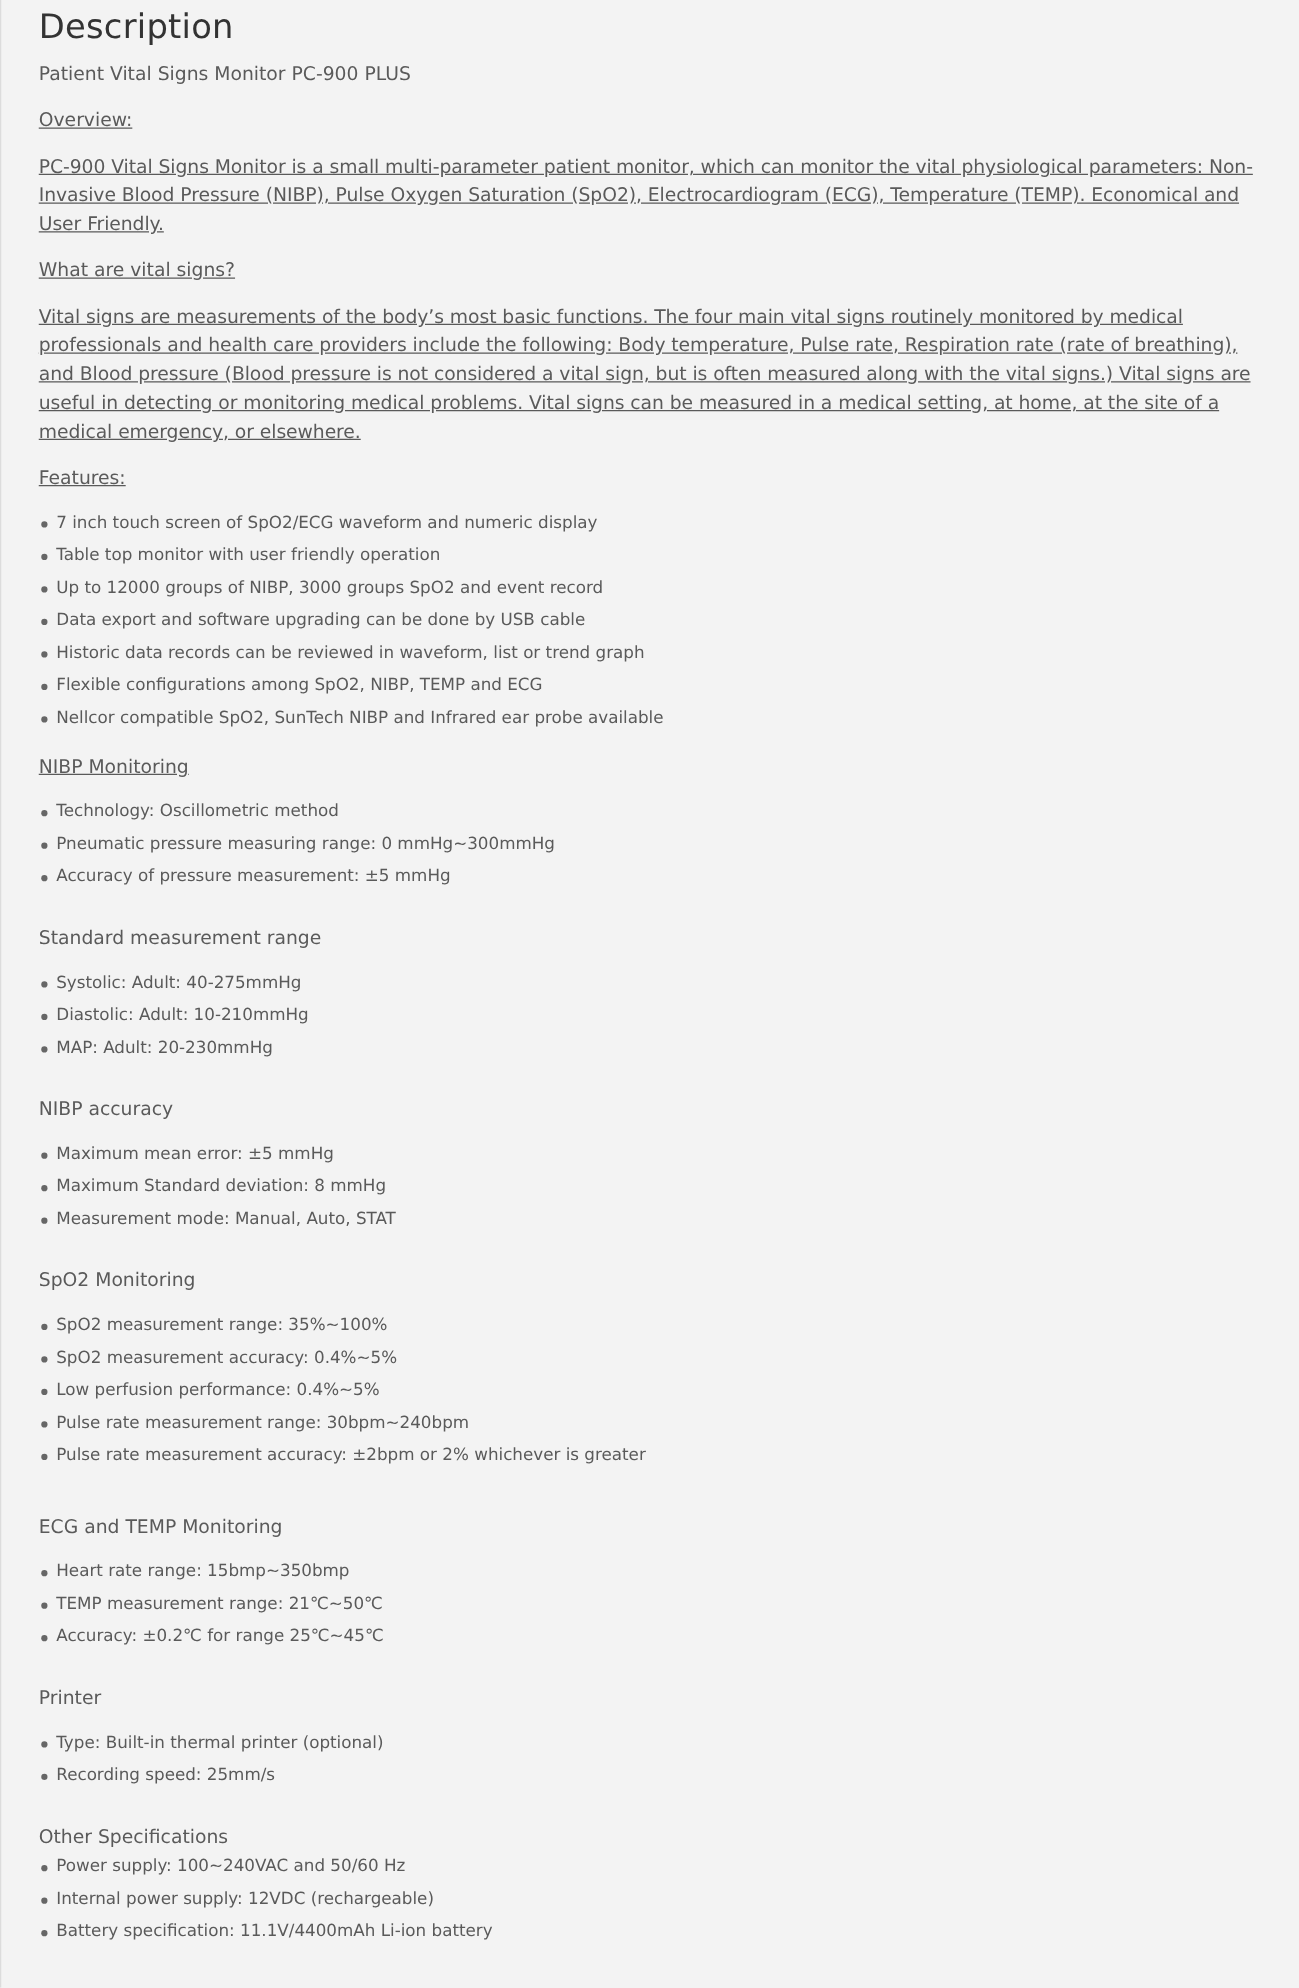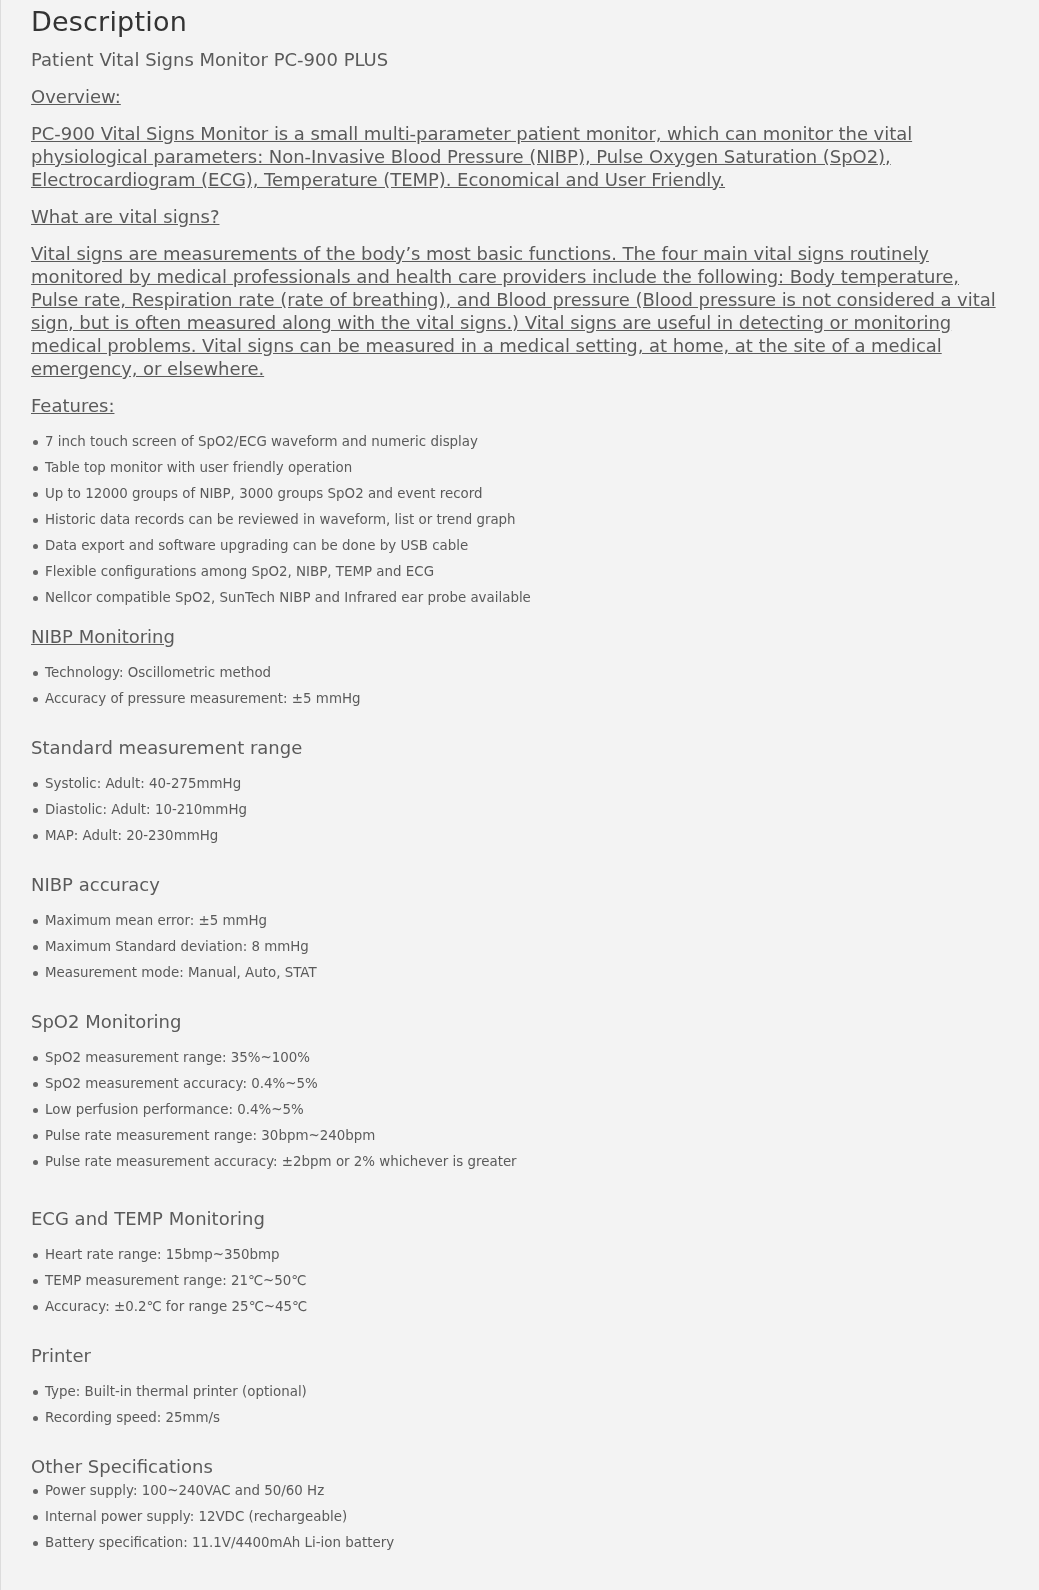--- a/index.html
+++ b/index.html
@@ -22,21 +22,21 @@
   h1 {
     margin: 0;
     font-size: 27px;
     line-height: 36px;
     font-weight: normal;
     color: #333;
     letter-spacing: 0.2px;
   }
   p {
     margin: 0;
-    font-size: 18px;
+    font-size: 15px;
     line-height: 23px;
   }
   .subtitle { margin-top: 8px; }
   .gap-14 { margin-top: 14px; text-decoration: underline; }
   .para { letter-spacing: -0.05px; }
   ul {
     margin: 0;
     padding: 0 0 0 14px;
     list-style: none;
   }
@@ -68,30 +68,31 @@
   <p class="gap-14 para">PC-900 Vital Signs Monitor is a small multi-parameter patient monitor, which can monitor the vital physiological parameters: Non-Invasive Blood Pressure (NIBP), Pulse Oxygen Saturation (SpO2), Electrocardiogram (ECG), Temperature (TEMP). Economical and User Friendly.</p>
 
   <p class="gap-14">What are vital signs?</p>
   <p class="gap-14 para">Vital signs are measurements of the body’s most basic functions. The four main vital signs routinely monitored by medical professionals and health care providers include the following: Body temperature, Pulse rate, Respiration rate (rate of breathing), and Blood pressure (Blood pressure is not considered a vital sign, but is often measured along with the vital signs.) Vital signs are useful in detecting or monitoring medical problems. Vital signs can be measured in a medical setting, at home, at the site of a medical emergency, or elsewhere.</p>
 
   <p class="gap-14">Features:</p>
   <ul style="margin-top:12px">
     <li>7 inch touch screen of SpO2/ECG waveform and numeric display</li>
     <li>Table top monitor with user friendly operation</li>
     <li>Up to 12000 groups of NIBP, 3000 groups SpO2 and event record</li>
+    <li>Data export and software upgrading can be done by USB cable</li>
     <li>Historic data records can be reviewed in waveform, list or trend graph</li>
-    <li>Data export and software upgrading can be done by USB cable</li>
     <li>Flexible configurations among SpO2, NIBP, TEMP and ECG</li>
     <li>Nellcor compatible SpO2, SunTech NIBP and Infrared ear probe available</li>
   </ul>
 
 
   <p class="gap-14">NIBP Monitoring</p>
   <ul style="margin-top:12px">
     <li>Technology: Oscillometric method</li>
+    <li>Pneumatic pressure measuring range: 0 mmHg~300mmHg</li>
     <li>Accuracy of pressure measurement: ±5 mmHg</li>
   </ul>
 
   <p style="margin-top:24px">Standard measurement range</p>
   <ul style="margin-top:12px">
     <li>Systolic: Adult: 40-275mmHg</li>
     <li>Diastolic: Adult: 10-210mmHg</li>
     <li>MAP: Adult: 20-230mmHg</li>
   </ul>
 

